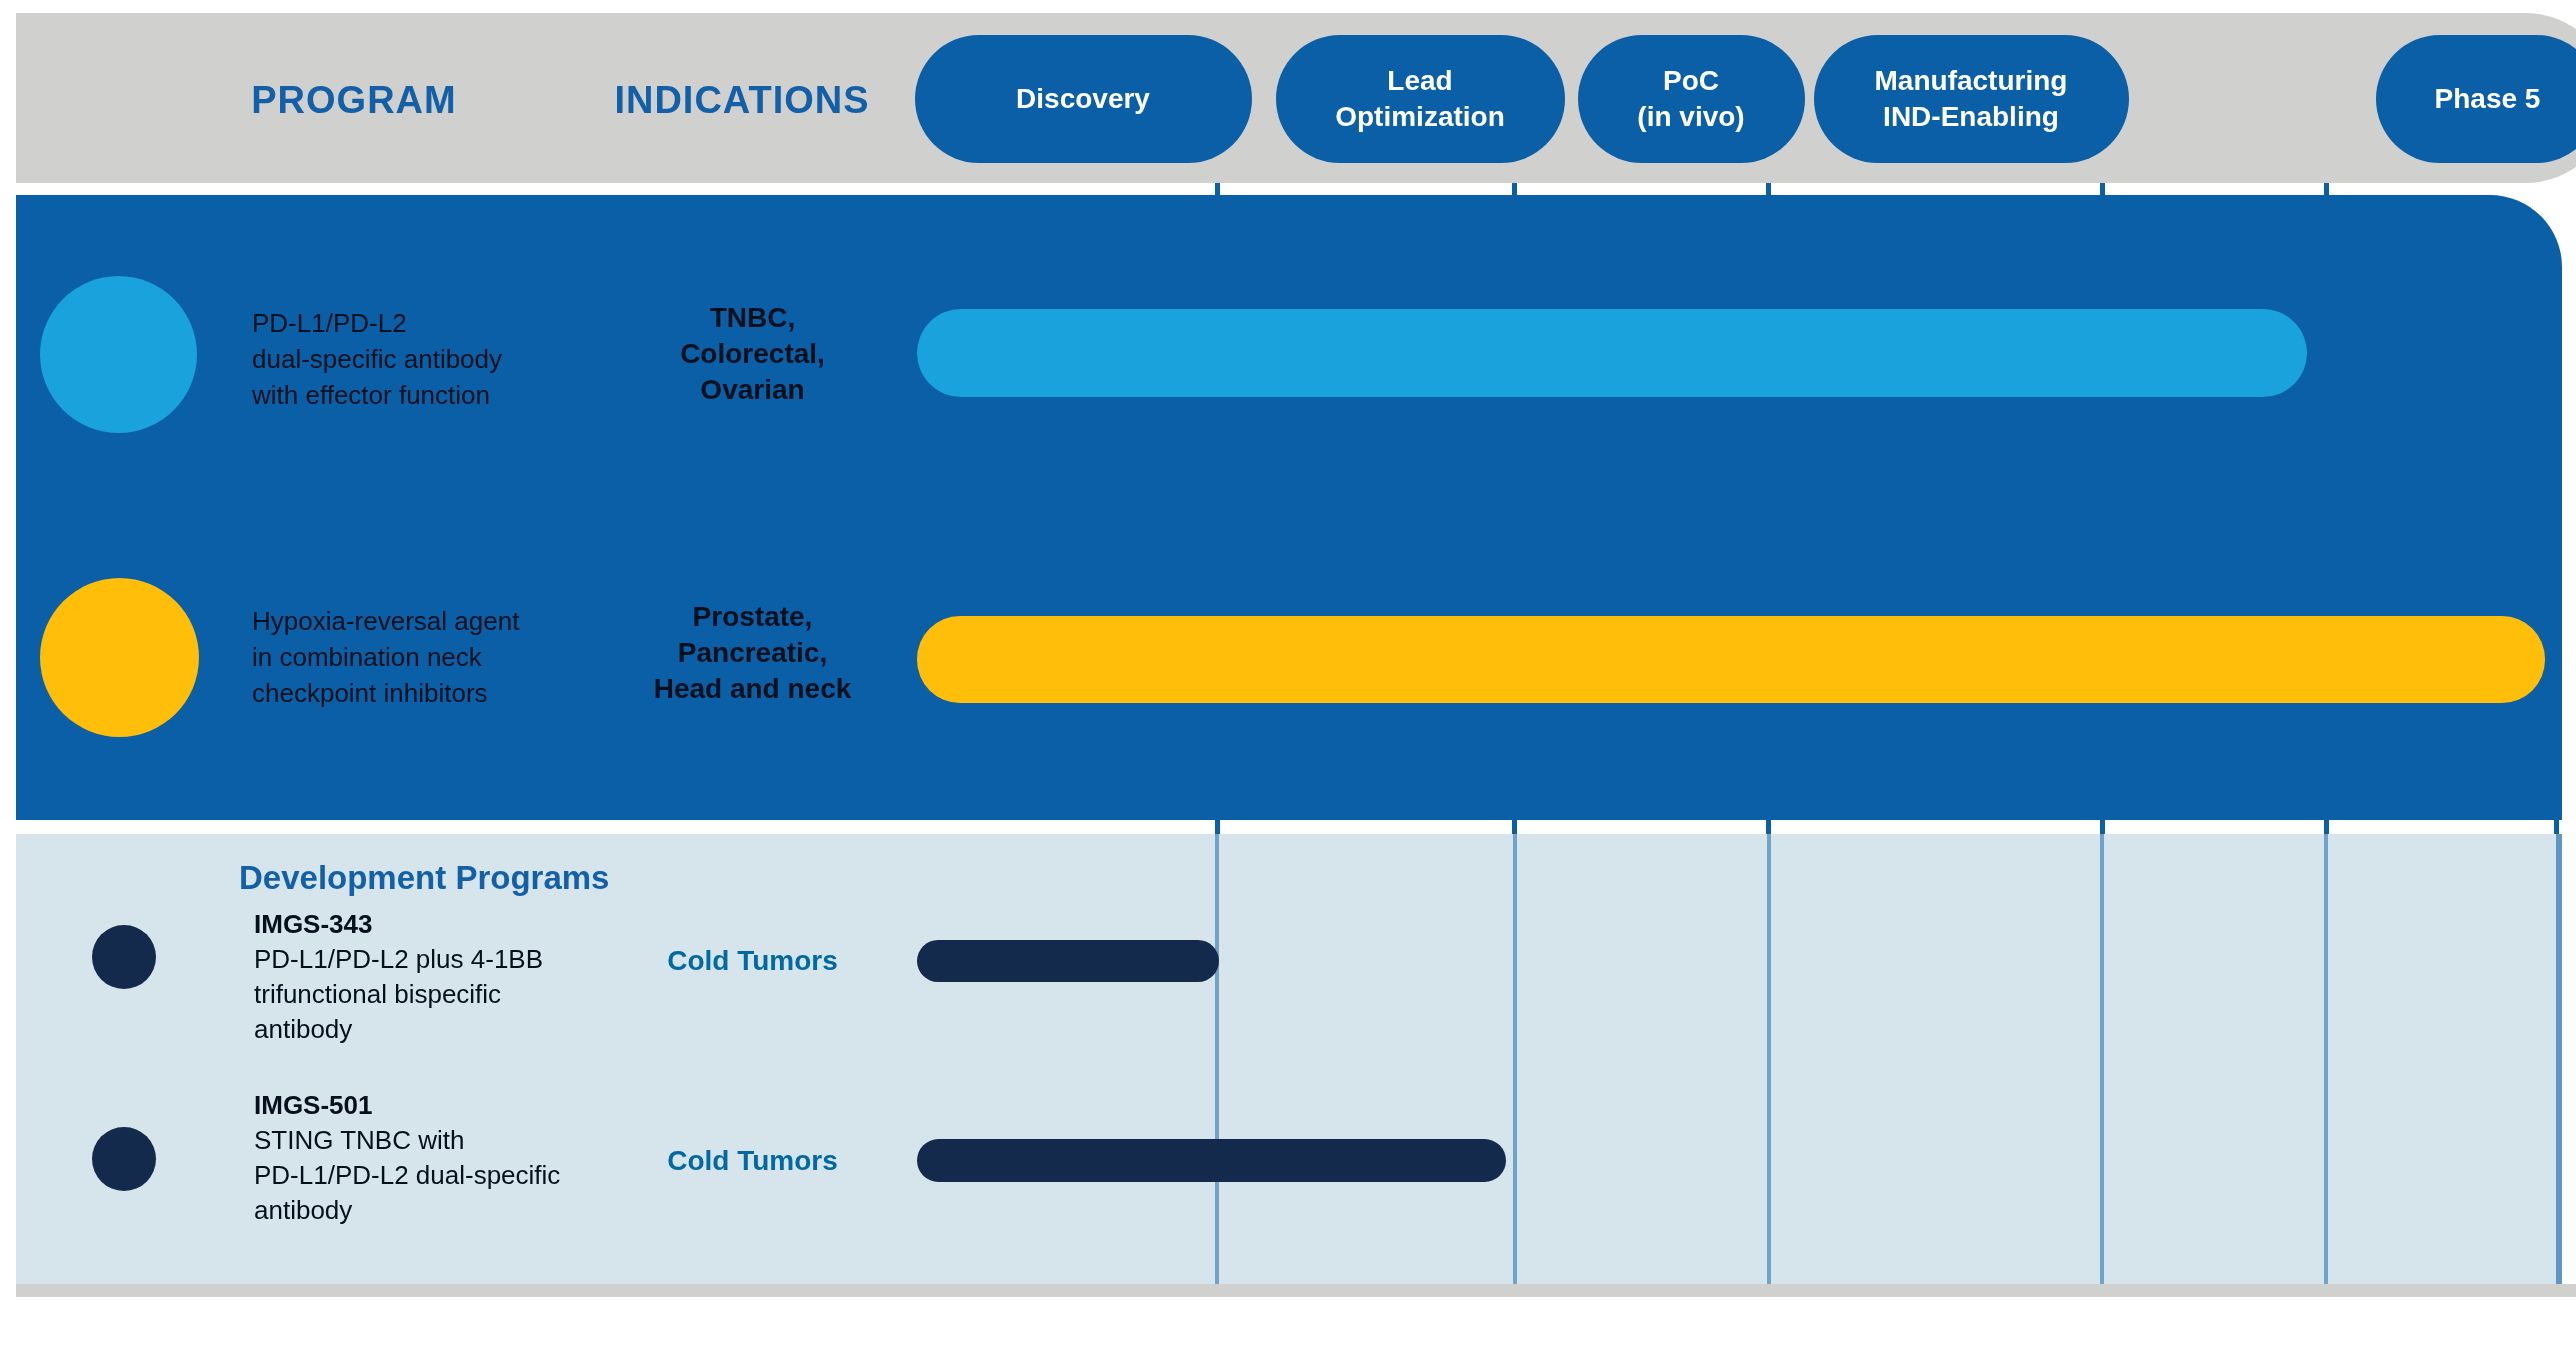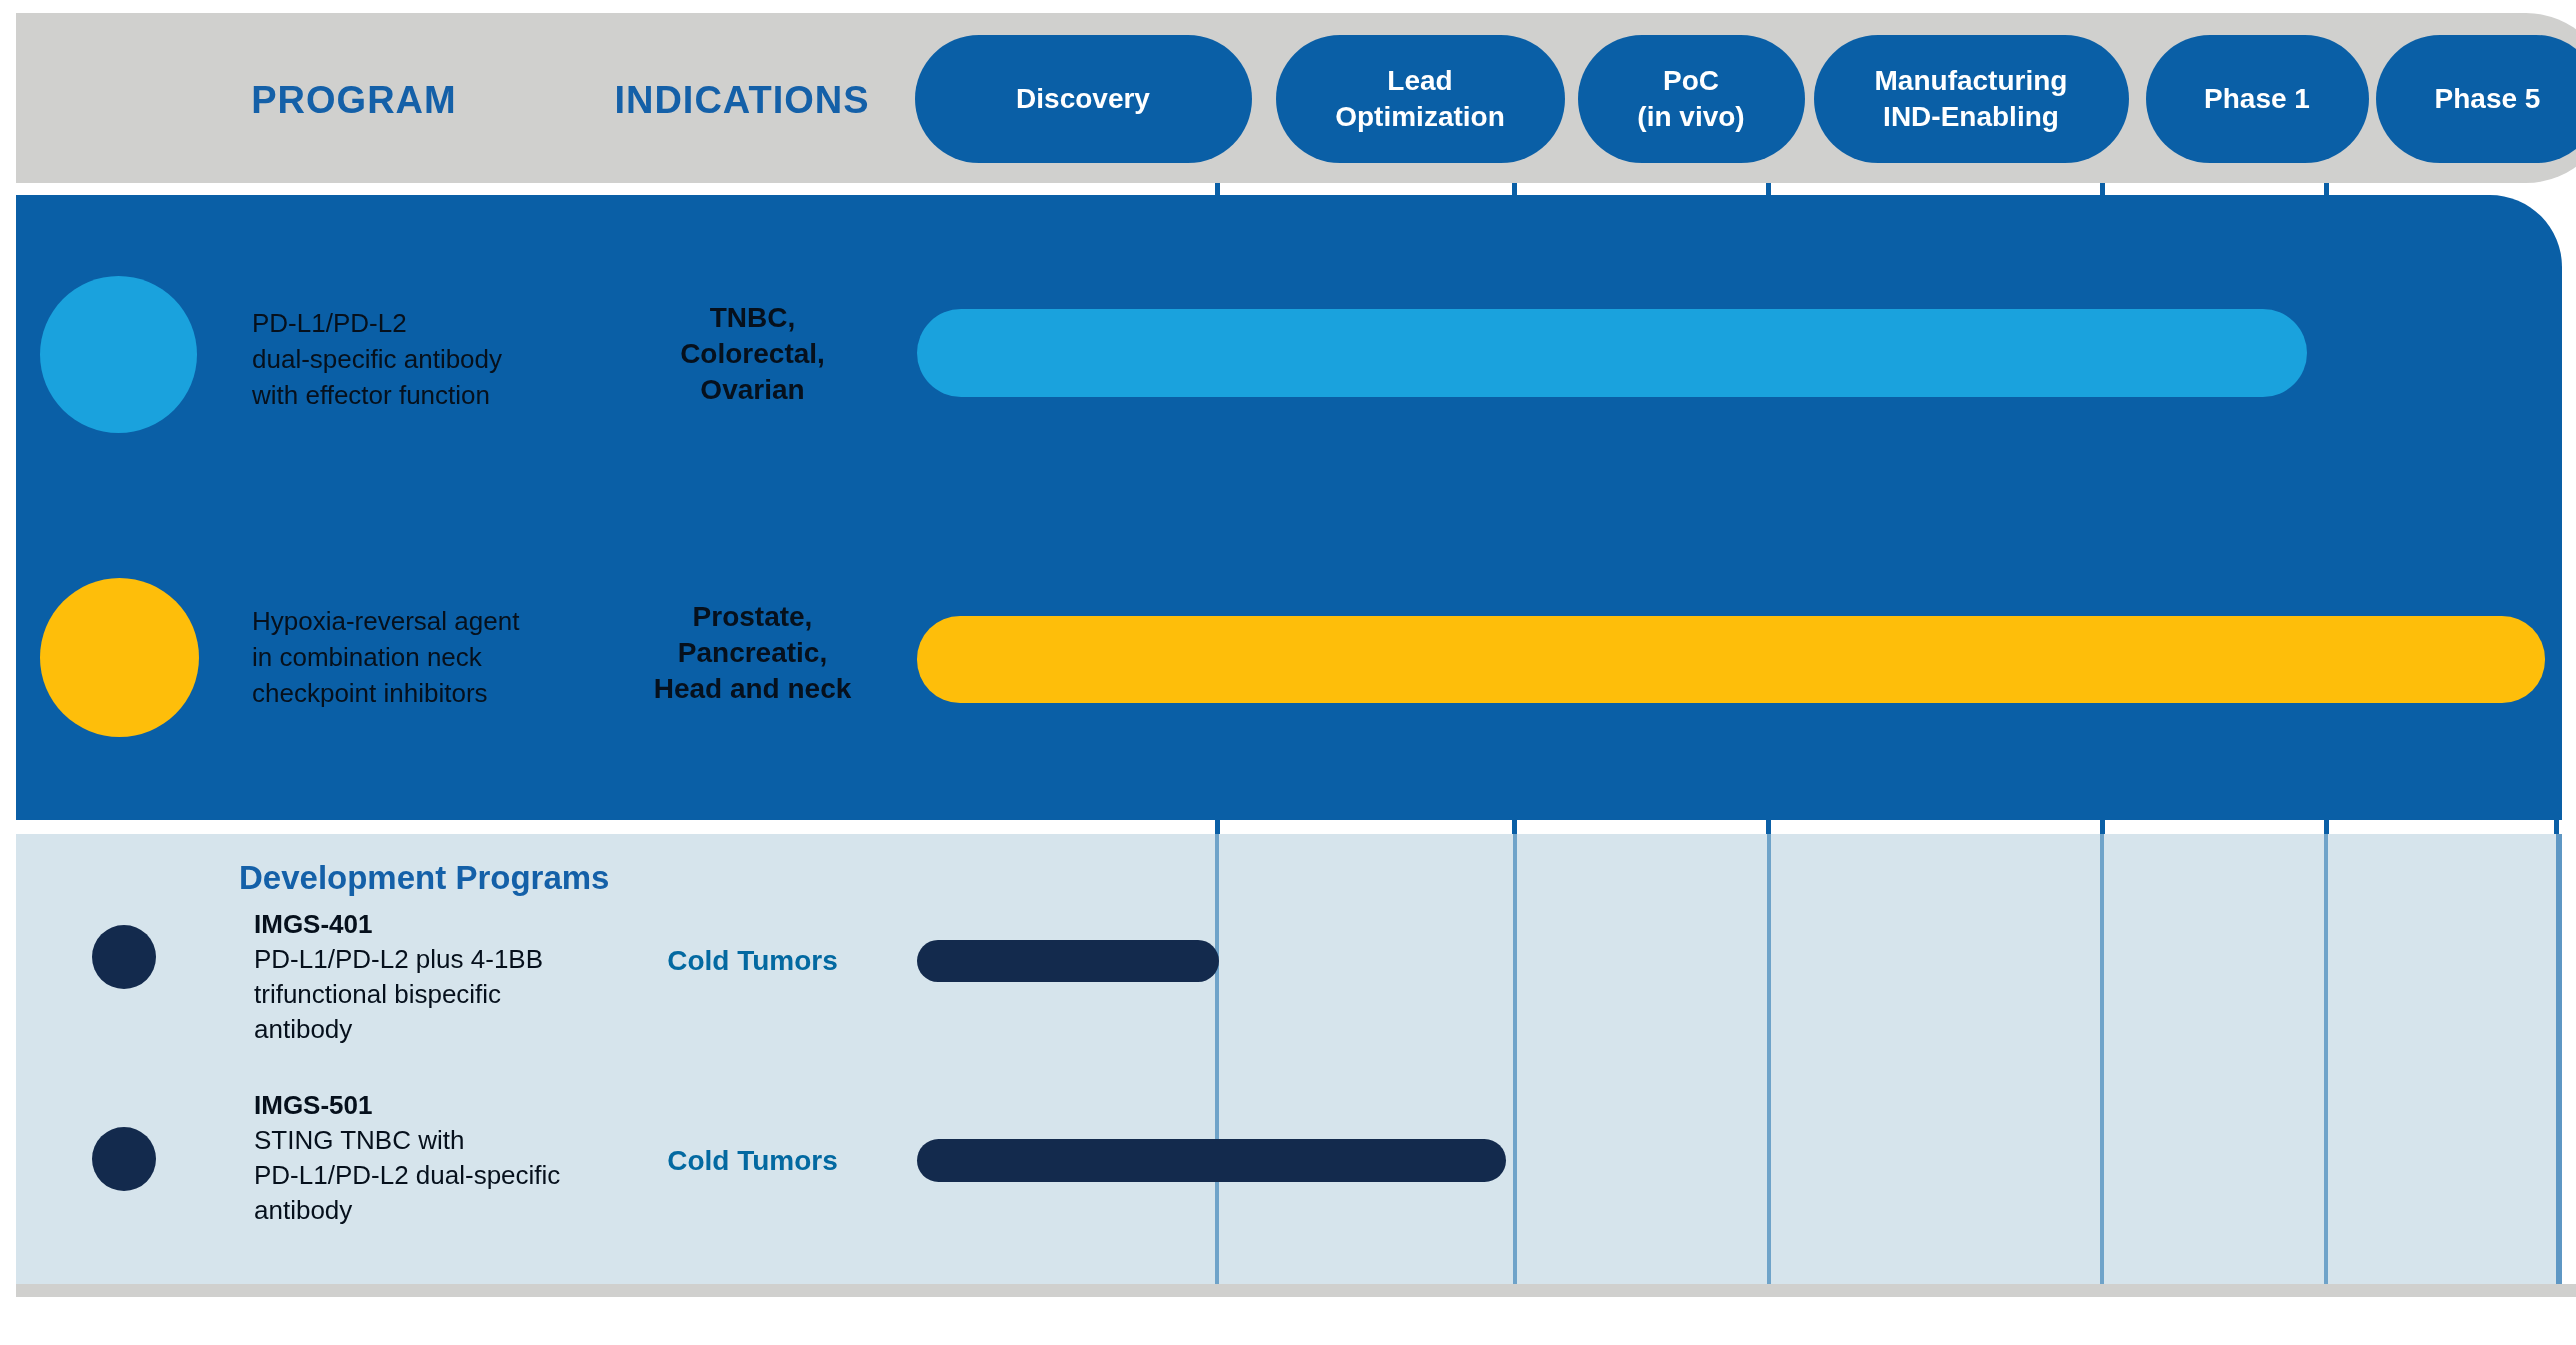--- a/index.html
+++ b/index.html
@@ -150,23 +150,20 @@
       <span>Optimization</span>
     </div>
     <div class="pill" style="left:1562px;width:227px;">
       <span>PoC</span>
       <span>(in vivo)</span>
     </div>
     <div class="pill" style="left:1798px;width:315px;">
       <span>Manufacturing</span>
       <span>IND-Enabling</span>
     </div>
-    <div class="pill" style="left:2130px;width:223px;">
-      <span>Phase 1</span>
-    </div>
     <div class="pill" style="left:2360px;width:224px;">
       <span>Phase 5</span>
     </div>
   </div>
 
   <div class="tick gap1" style="left:1215px;"></div>
   <div class="tick gap1" style="left:1512px;"></div>
   <div class="tick gap1" style="left:1766px;"></div>
   <div class="tick gap1" style="left:2100px;"></div>
   <div class="tick gap1" style="left:2324px;"></div>
@@ -212,21 +209,21 @@
     <div class="gridline" style="left:1751px;"></div>
     <div class="gridline" style="left:2084px;"></div>
     <div class="gridline" style="left:2308px;"></div>
     <div class="gridline edge" style="left:2540px;"></div>
   </div>
 
   <div class="dev-title">Development Programs</div>
 
   <div class="bullet" style="left: 92px; top: 925px; width: 64px; height: 64px; background: rgb(19, 42, 77);"></div>
   <div class="dev-desc" style="top:907px;">
-    <div class="dev-id">IMGS-401</div>
+    <div class="dev-id">IMGS-343</div>
     <div>PD-L1/PD-L2 plus 4-1BB</div>
     <div>trifunctional bispecific</div>
     <div>antibody</div>
   </div>
   <div class="dev-ind" style="top:945px;">Cold Tumors</div>
   <div class="bar" style="left: 917px; top: 940px; width: 302px; height: 42px; border-radius: 21px; background: rgb(19, 42, 77);"></div>
 
   <div class="bullet" style="left: 92px; top: 1127px; width: 64px; height: 64px; background: rgb(19, 42, 77);"></div>
   <div class="dev-desc" style="top:1088px;">
     <div class="dev-id">IMGS-501</div>

